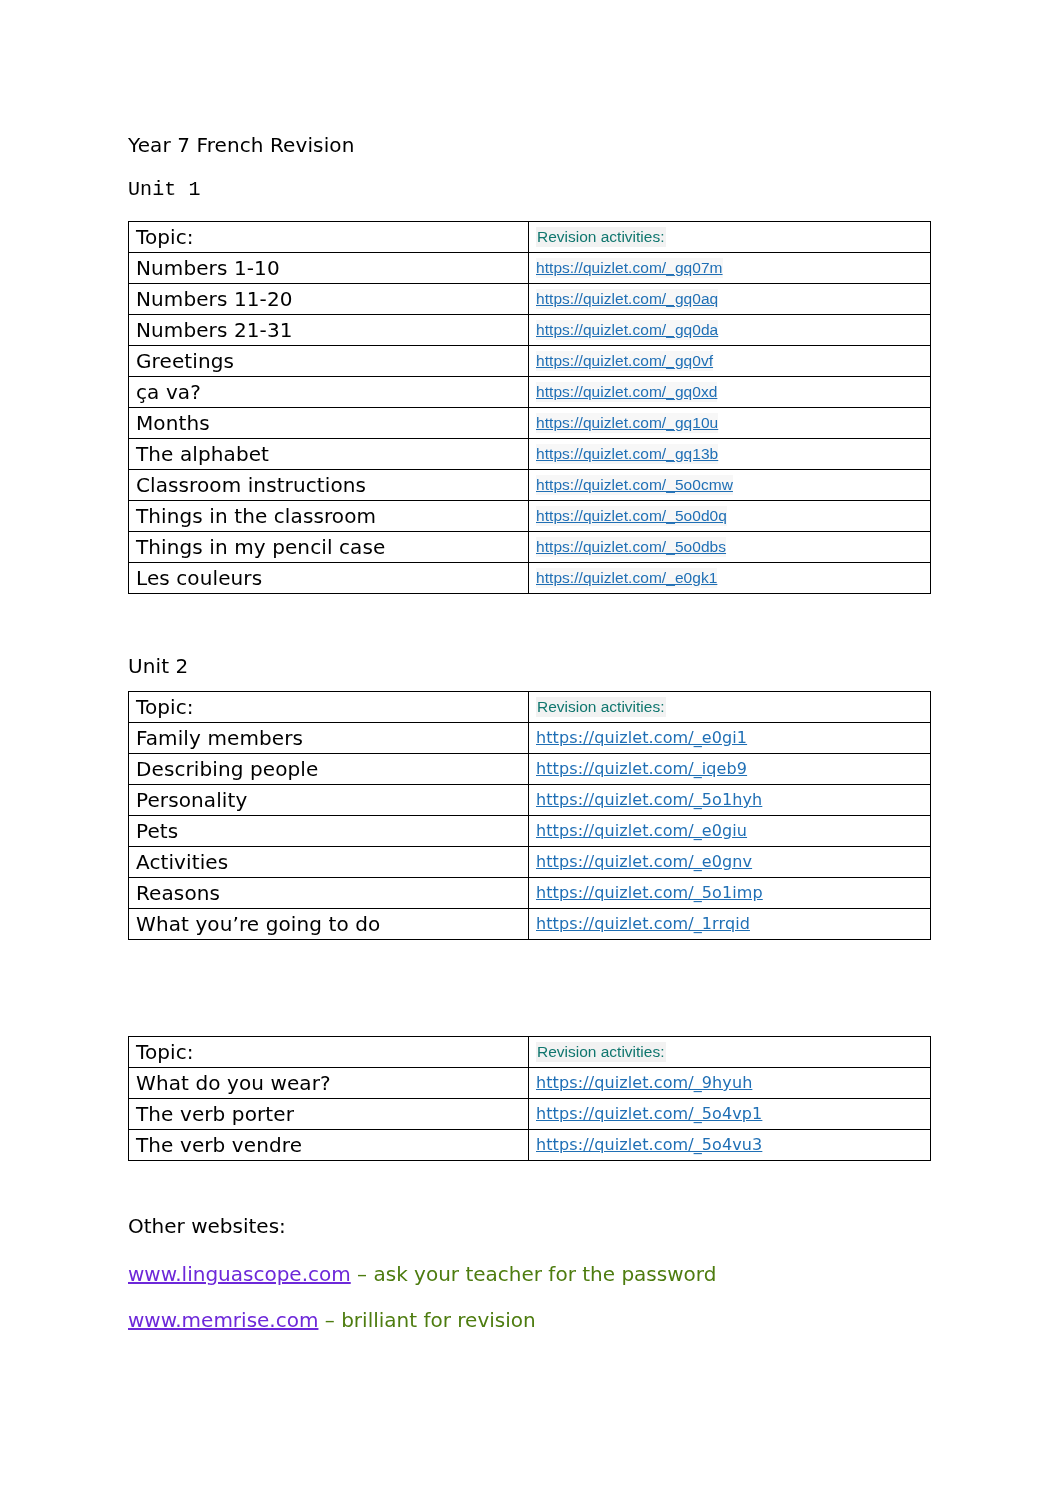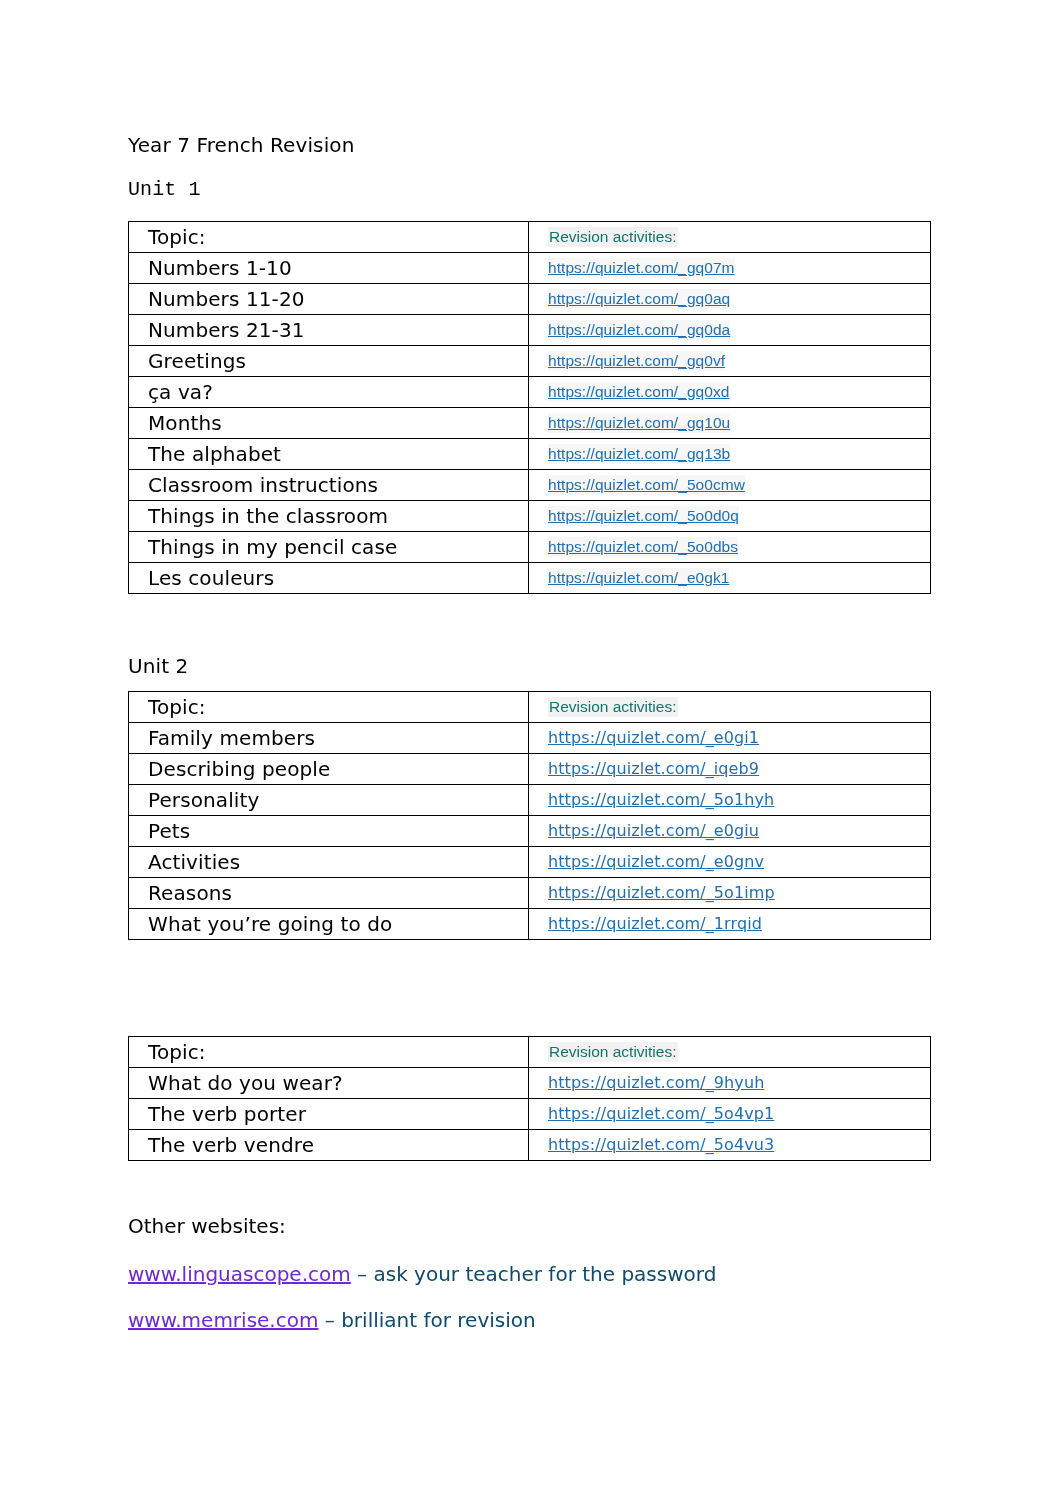--- a/index.html
+++ b/index.html
@@ -50,21 +50,21 @@
     border-collapse: collapse;
     table-layout: fixed;
     background: #ffffff;
   }
   #table-unit1 { top: 221px; }
   #table-unit2 { top: 691px; }
   #table-unit3 { top: 1036px; }
 
   table.rev-table td {
     border: 1px solid #000000;
-    padding: 0 0 0 19px;
+    padding: 0 0 0 7px;
     vertical-align: middle;
     overflow: hidden;
     white-space: nowrap;
   }
   col.c-topic { width: 400px; }
   col.c-links { width: 402px; }
 
   
   #table-unit1 td { height: 30px; }
   #table-unit2 td { height: 30px; }
@@ -118,21 +118,21 @@
     font-size: 20px;
     line-height: 26px;
     white-space: nowrap;
   }
   #other-line-1 { top: 1261px; }
   #other-line-2 { top: 1307px; }
   .site-link {
     color: #6d28d9;
     text-decoration: underline;
   }
-  .plain-text { color: #0c4a6e; }
+  .plain-text { color: #4d7c0f; }
 </style>
 </head>
 <body>
 
 <div class="page">
 
   <div class="doc-title">Year 7 French Revision</div>
 
   <div class="unit-heading" id="unit1-heading">Unit 1</div>
   <table class="rev-table" id="table-unit1">

